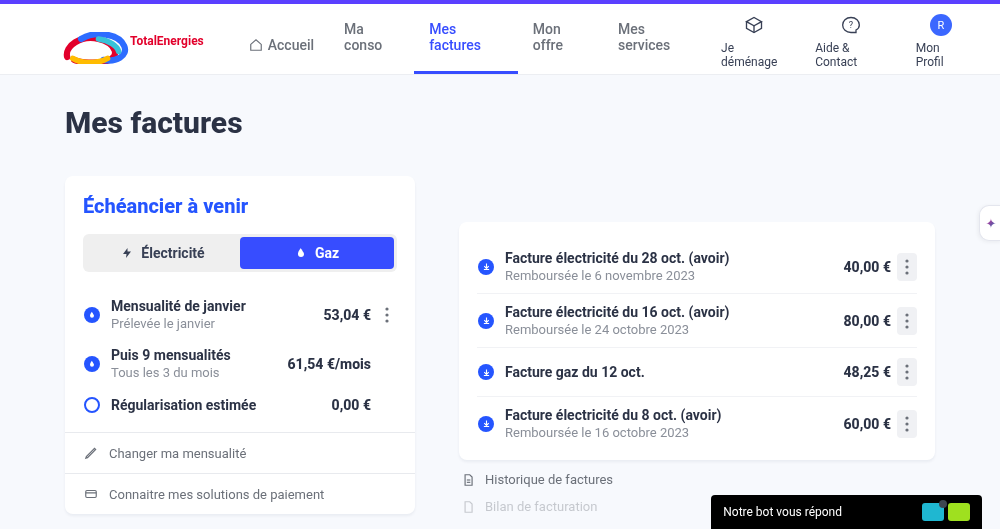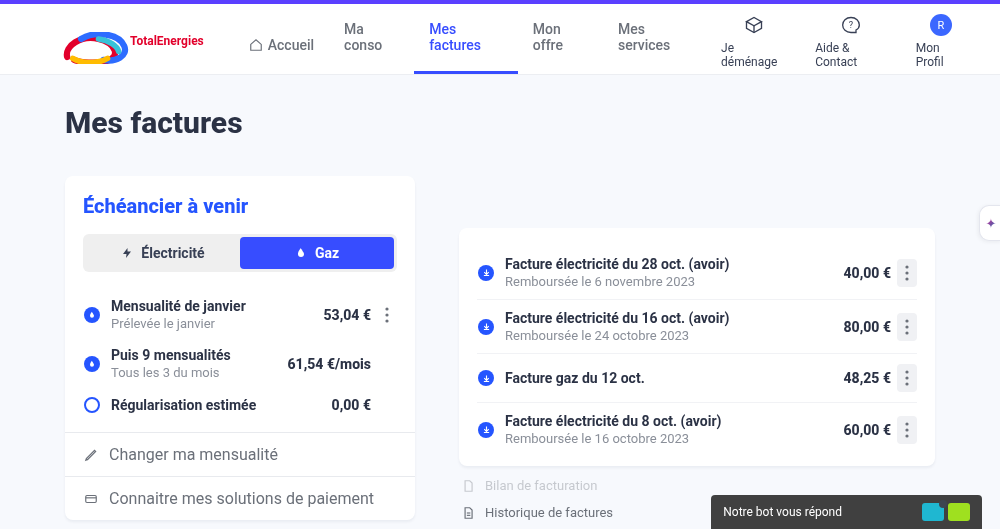--- a/index.html
+++ b/index.html
@@ -45,27 +45,27 @@
   .row .bullet .dot{width:16px;height:16px;border-radius:50%;display:flex;align-items:center;justify-content:center;color:#fff;font-size:10px}
   .dot.filled{background:#2555ff}
   .dot.outline{border:2px solid #2555ff;color:#2555ff;background:#fff;box-sizing:border-box}
   .dot.plus{background:#2555ff}
   .row .txt{flex:1}
   .row .ttl{font-size:14px;font-weight:700;color:var(--navy-strong)}
   .row .sub{font-size:13px;color:var(--muted);margin-top:2px}
   .row .amt{font-size:14px;font-weight:800;color:var(--navy-strong);text-align:right;padding:0 6px;white-space:nowrap}
   .row .menu{width:20px;height:28px;display:flex;align-items:center;justify-content:center;color:var(--grey);cursor:pointer;border-radius:4px}
   .row .menu svg{width:4px;height:16px}
-  .footer-link{display:flex;align-items:center;gap:10px;padding:12px 18px;border-top:1px solid var(--border);font-size:16px;color:var(--grey);cursor:pointer}
+  .footer-link{display:flex;align-items:center;gap:10px;padding:12px 18px;border-top:1px solid var(--border);font-size:13px;color:var(--grey);cursor:pointer}
   .footer-link .li-icon{width:16px;height:16px;display:flex;align-items:center;justify-content:center;color:var(--grey)}
   .right .row{padding:10px 0;align-items:center}
   .right .row + .row{border-top:1px solid #f1f2f5}
   .right .row .menu{background:#f0f1f4}
   .below-link{display:flex;align-items:center;gap:10px;margin-top:12px;font-size:13px;color:var(--grey);padding-left:2px;cursor:pointer}
-  .chatbar{position:fixed;right:18px;bottom:0;background:#404040;color:#fff;display:flex;align-items:center;padding:8px 12px;border-top-left-radius:4px;border-top-right-radius:4px;font-size:12px;gap:80px}
+  .chatbar{position:fixed;right:18px;bottom:0;background:#000000;color:#fff;display:flex;align-items:center;padding:8px 12px;border-top-left-radius:4px;border-top-right-radius:4px;font-size:12px;gap:80px}
   .chatbar .bubbles{display:flex;align-items:center;gap:4px}
   .bubble{width:22px;height:18px;border-radius:3px;position:relative}
   .b1{background:#1fb7d1}
   .b1::after{content:"";position:absolute;width:8px;height:8px;border-radius:50%;background:#3d4550;right:-3px;top:-3px}
   .b2{background:#9fe01f}
   .side-tag{position:fixed;right:-2px;top:205px;width:22px;height:34px;background:#fff;border:1px solid #e4e6ee;border-right:none;border-radius:10px 0 0 10px;box-shadow:-1px 1px 4px rgba(0,0,0,.06);display:flex;align-items:center;justify-content:center}
   .sparkle{font-size:13px;background:linear-gradient(135deg,#ff3cac,#784ba0,#2b86c5);-webkit-background-clip:text;background-clip:text;color:transparent}
   svg{display:block}
   .col{flex:0 0 auto}
   .col.l{width:350px}
@@ -335,38 +335,38 @@
                       <circle cx="2" cy="2" r="1.6"></circle>
                       <circle cx="2" cy="8" r="1.6"></circle>
                       <circle cx="2" cy="14" r="1.6"></circle>
                     </svg>
                   </div>
               </div>
             </div>
           </div>
         </div>
 
-        <div class="below-link" style="opacity:.35">
-          <span class="li-icon">
-              <svg width="14" height="14" viewBox="0 0 24 24" fill="none" stroke="currentColor" stroke-width="2">
-                <path d="M7 3 H15 L19 7 V21 H7 Z"></path>
-              </svg>
-            </span>
-          <span>Bilan de facturation</span>
-        </div>
         <div class="below-link">
           <span class="li-icon">
               <svg width="14" height="14" viewBox="0 0 24 24" fill="none" stroke="currentColor" stroke-width="2">
                 <path d="M7 3 H15 L19 7 V21 H7 Z"></path>
                 <line x1="10" y1="12" x2="16" y2="12"></line>
                 <line x1="10" y1="16" x2="16" y2="16"></line>
               </svg>
             </span>
           <span>Historique de factures</span>
         </div>
+        <div class="below-link" style="opacity:.35">
+          <span class="li-icon">
+              <svg width="14" height="14" viewBox="0 0 24 24" fill="none" stroke="currentColor" stroke-width="2">
+                <path d="M7 3 H15 L19 7 V21 H7 Z"></path>
+              </svg>
+            </span>
+          <span>Bilan de facturation</span>
+        </div>
       </div>
     </div>
   </div>
 </main>
 
 <div class="side-tag">
   <span class="sparkle">✦</span>
 </div>
 
 <div class="chatbar">

